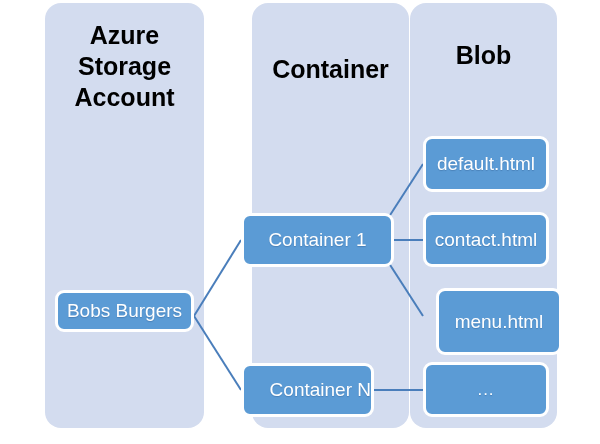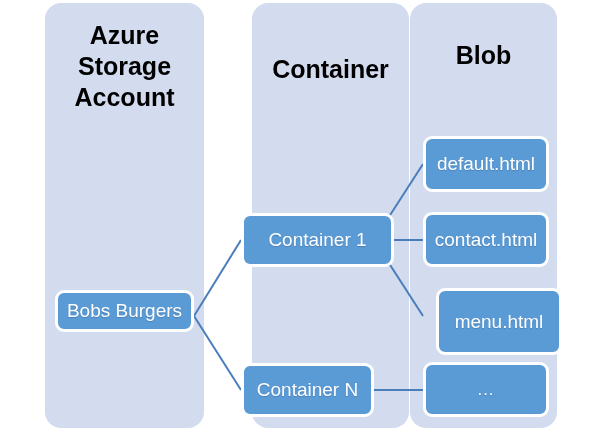--- a/index.html
+++ b/index.html
@@ -62,21 +62,21 @@
     color: #ffffff;
     font-size: 19px;
     line-height: 22px;
     white-space: nowrap;
     text-shadow: 0 1px 1px rgba(40,80,130,0.35);
   }
 
   #node-bobs-burgers { left: 55px;  top: 290px; width: 139px; height: 42px; }
 
   #node-container-1 { left: 241px; top: 213px; width: 153px; height: 54px; }
-  #node-container-n { left: 241px; top: 363px; width: 133px; height: 54px; }
+  #node-container-n { left: 241px; top: 363px; width: 133px; height: 54px; justify-content: flex-end; }
 
   #node-blob-default { left: 423px; top: 136px; width: 126px; height: 56px; }
   #node-blob-contact { left: 423px; top: 212px; width: 126px; height: 55px; }
   #node-blob-menu    { left: 436px; top: 288px; width: 126px; height: 67px; }
   #node-blob-more    { left: 423px; top: 362px; width: 126px; height: 55px; }
 
   #node-blob-more .node-label { font-size: 17px; letter-spacing: 1px; }
 </style>
 </head>
 <body>

